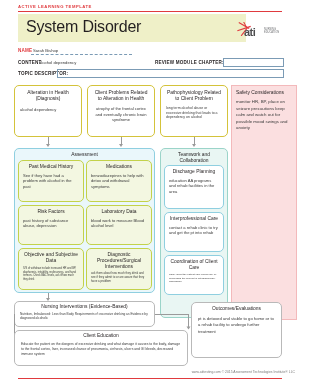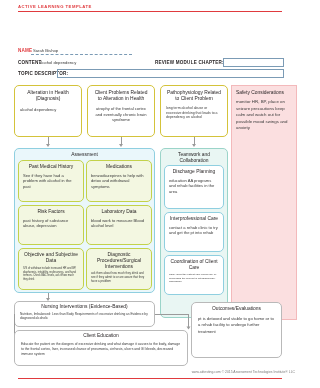--- a/index.html
+++ b/index.html
@@ -58,21 +58,36 @@
         font-size:3.4px;color:#7a7a7a;}
 </style>
 </head>
 <body>
 
 <div class="page">
 
   <div class="alt-label">ACTIVE LEARNING TEMPLATE</div>
   <div class="alt-rule"></div>
 
-
+  <div class="title-band">
+    <div class="ttl">System Disorder</div>
+  </div>
+
+  <div class="logo">
+    <svg class="star" viewBox="0 0 32 28">
+      <g fill="#e03a3e">
+        <rect x="2" y="12" width="28" height="2.4" transform="rotate(-18 16 13)"></rect>
+        <rect x="4" y="6" width="24" height="2.2" transform="rotate(30 16 7)"></rect>
+        <rect x="6" y="18" width="22" height="2.2" transform="rotate(-52 17 19)"></rect>
+        <rect x="8" y="2" width="18" height="2.0" transform="rotate(62 17 3)"></rect>
+      </g>
+    </svg>
+    <div class="ati">ati</div>
+    <div class="sub">NURSING EDUCATION</div>
+  </div>
 
   <div class="fld" style="left:18px;top:48px;">
     <span class="lab red">NAME</span>
   </div>
   <div class="dash" style="left:31px;top:46px;width:101px;height:8px;"></div>
   <div class="val" style="left:33px;top:47.5px;">Sarah Bishop</div>
 
   <div class="fld" style="left:18px;top:60px;">
     <span class="lab">CONTENT</span>
   </div>

